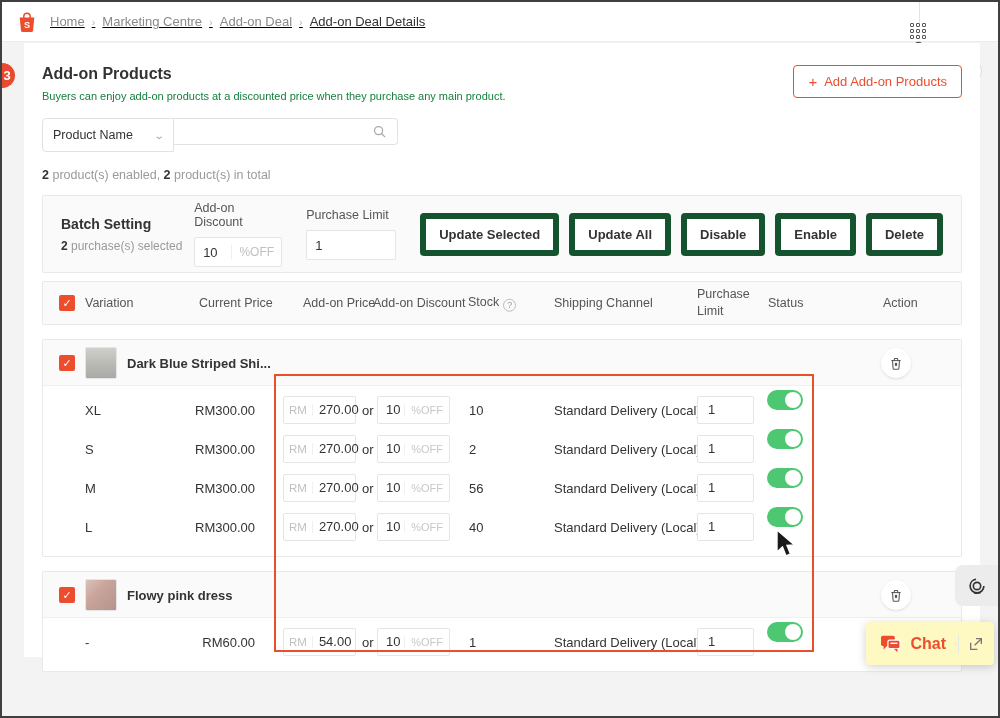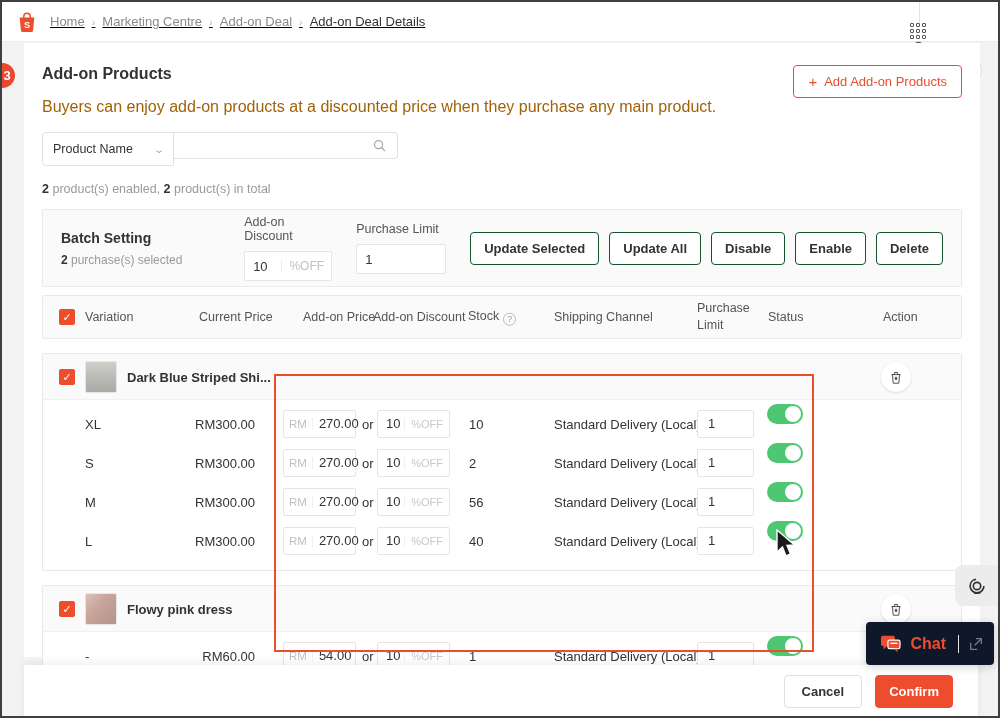--- a/index.html
+++ b/index.html
@@ -28,21 +28,21 @@
   .edu-btn { border:1px solid #dcdcdc; border-radius:15px; padding:6px 13px; font-size:12px; color:#7f1d1d; background:#fff; cursor:pointer; }
   
   .step-badge {
     position:absolute; left:-12px; top:61px; width:25px; height:25px; border-radius:50%;
     background:#e8492f; color:#fff; font-size:13px; font-weight:bold;
     display:flex; align-items:center; justify-content:center; padding-left:9px; z-index:5;
   }
   
   .panel { position:absolute; left:22px; top:41px; width:956px; height:614px; background:#fff; padding:22px 18px 0 18px; }
   .sec-title { font-size:16px; font-weight:bold; color:#333; }
-  .sec-sub { font-size:16px; color:#a16207; margin-top:15px; }
+  .sec-sub { font-size:11px; color:#15803d; margin-top:7px; }
   .add-btn {
     position:absolute; right:18px; top:22px; border:1px solid #ee4d2d; color:#ee4d2d;
     background:#fff; border-radius:4px; padding:8px 14px; font-size:13px; cursor:pointer;
     display:flex; align-items:center; gap:7px;
   }
   .plus-glyph { font-size:15px; line-height:1; }
   
   .filter-row { margin-top:16px; display:flex; width:356px; }
   .dropdown {
     border:1px solid #e2e2e2; border-radius:4px 0 0 4px; padding:16px 10px; height:27px; width:132px;
@@ -64,21 +64,21 @@
   }
   .batch-left { width:276px; }
   .batch-title { font-size:14px; font-weight:bold; color:#333; }
   .batch-sel { font-size:12px; color:#9a9a9a; margin-top:7px; }
   .batch-field { margin-right:24px; }
   .batch-label { font-size:12.5px; color:#555; margin-bottom:8px; }
   .mini-input { background:#fff; border:1px solid #e5e5e5; border-radius:2px; height:30px; display:flex; align-items:center; }
   .mini-input .val { padding:0 8px; font-size:13px; color:#333; flex:1; }
   .mini-input .sfx { border-left:1px solid #efefef; padding:0 7px; font-size:12px; color:#c0c0c0; }
   .batch-btns { margin-left:auto; display:flex; gap:10px; }
-  .batch-btn { background:#fff; border:1px solid #14532d; border-radius:4px; padding:8px 13px; font-size:13px; font-weight:bold; color:#333; cursor:pointer; white-space:nowrap; }
+  .batch-btn { background:#fff; border:6px solid #14532d; border-radius:4px; padding:8px 13px; font-size:13px; font-weight:bold; color:#333; cursor:pointer; white-space:nowrap; }
   
   .thead { margin-top:8px; background:#fafafa; border:1px solid #e9e9e9; border-radius:2px; height:44px; position:relative; }
   .thead .col { position:absolute; top:50%; transform:translateY(-50%); font-size:12.5px; color:#555; }
   .checkbox { width:16px; height:16px; background:#ee4d2d; border-radius:2px; color:#fff; font-size:11px; display:flex; align-items:center; justify-content:center; cursor:pointer; }
   .help-circ { display:inline-flex; width:13px; height:13px; border:1px solid #bdbdbd; border-radius:50%; color:#9a9a9a; font-size:9px; align-items:center; justify-content:center; margin-left:4px; vertical-align:-2px; }
   
   .card { margin-top:14px; border:1px solid #e9e9e9; border-radius:2px; background:#fff; }
   .card-head { background:#fafafa; height:46px; position:relative; border-bottom:1px solid #f0f0f0; }
   .card-head .checkbox { position:absolute; left:16px; top:15px; }
   .thumb { position:absolute; left:42px; top:7px; width:32px; height:32px; border-radius:2px; border:1px solid #e5e5e5; }
@@ -102,21 +102,21 @@
   .f-ship { left:511px; color:#444; }
   .limit-input { left:654px; width:57px; height:28px; background:#fff; border:1px solid #e5e5e5; border-radius:2px; display:flex; align-items:center; }
   .limit-input .val { padding-left:10px; font-size:13px; color:#333; }
   .toggle { left:724px; width:36px; height:20px; border-radius:10px; background:#4dc771; position:absolute; cursor:pointer; }
   .toggle .knob { position:absolute; right:2px; top:2px; width:16px; height:16px; border-radius:50%; background:#fff; }
   
   .hl-box { position:absolute; left:272px; top:372px; width:540px; height:278px; border:2px solid #e8502c; pointer-events:none; z-index:6; }
   .cursor { position:absolute; left:772px; top:527px; z-index:9; }
   
   .headset-fab { position:absolute; right:0; top:563px; width:43px; height:41px; background:#ececec; border-radius:8px 0 0 8px; display:flex; align-items:center; justify-content:center; cursor:pointer; z-index:7; }
-  .chat-fab { position:absolute; right:4px; top:620px; height:43px; background:#0f172a; border-radius:4px; box-shadow:0 2px 10px rgba(0,0,0,.18); display:flex; align-items:center; padding:0 10px 0 14px; gap:9px; cursor:pointer; z-index:8; }
+  .chat-fab { position:absolute; right:4px; top:620px; height:43px; background:#fef9c3; border-radius:4px; box-shadow:0 2px 10px rgba(0,0,0,.18); display:flex; align-items:center; padding:0 10px 0 14px; gap:9px; cursor:pointer; z-index:8; }
   .chat-label { color:#ee4d2d; font-size:16px; font-weight:bold; }
   .chat-div { width:1px; height:18px; background:#e8e8e8; margin-left:3px; }
   
   .bottombar {
     position:absolute; left:22px; right:20px; top:663px; height:53px; background:#fff;
     box-shadow:0 -2px 8px rgba(0,0,0,.07); display:flex; align-items:center; justify-content:flex-end;
     gap:13px; padding-right:25px; z-index:4;
   }
   .cancel-btn { background:#fff; border:1px solid #e0e0e0; border-radius:4px; padding:8px 17px; font-size:13px; font-weight:bold; color:#333; cursor:pointer; }
   .confirm-btn { background:#ee4d2d; border:1px solid #ee4d2d; border-radius:4px; padding:8px 13px; font-size:13px; font-weight:bold; color:#fff; cursor:pointer; }
@@ -409,18 +409,14 @@
     </svg>
     <span class="chat-label">Chat</span>
     <span class="chat-div"></span>
     <svg width="16" height="16" viewBox="0 0 24 24" fill="none" stroke="#777" stroke-width="2">
       <path d="M4 10 V20 H14"></path>
         <path d="M10 14 L20 4"></path>
         <path d="M12 4 H20 V12"></path>
     </svg>
   </div>
 
-  <div class="bottombar">
-    <button class="cancel-btn">Cancel</button>
-    <button class="confirm-btn">Confirm</button>
-  </div>
 
 </div>
 
 </body></html>

